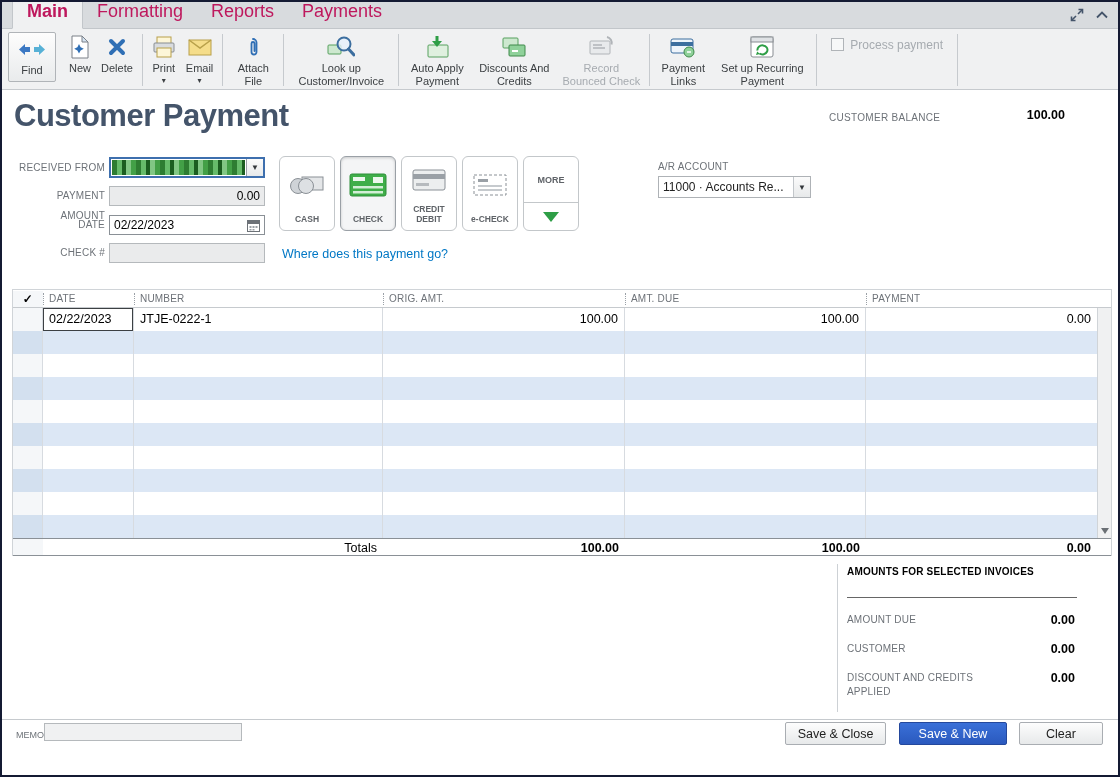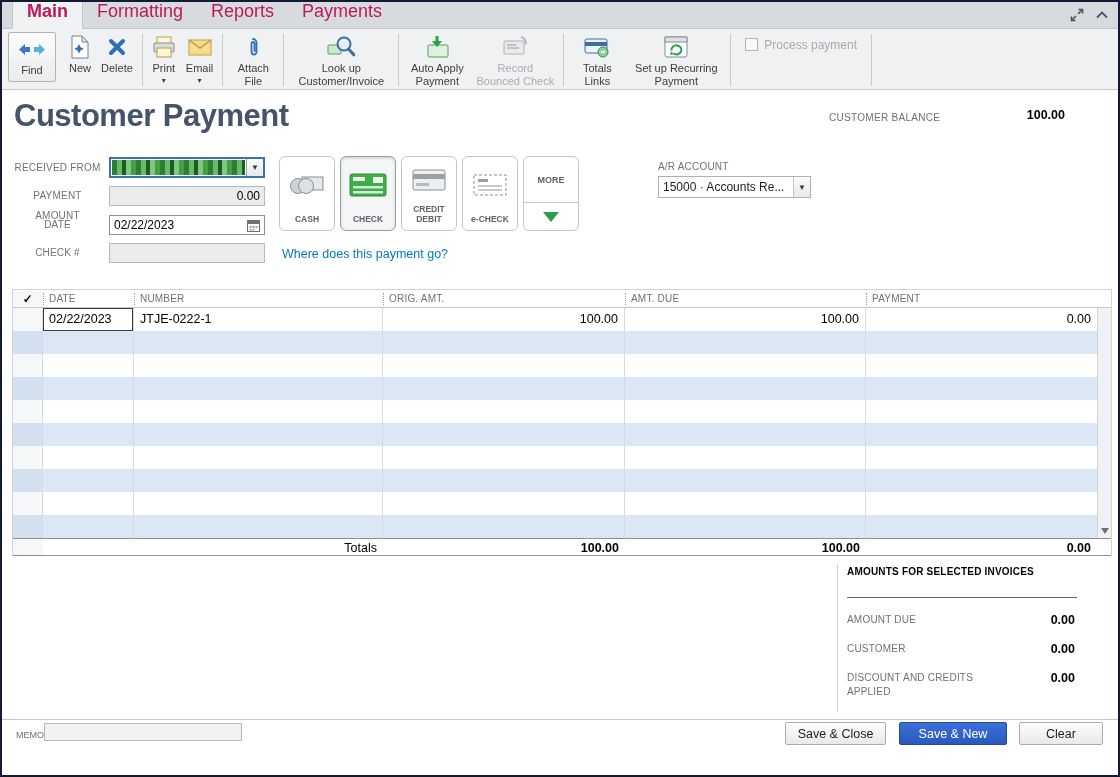--- a/index.html
+++ b/index.html
@@ -33,21 +33,21 @@
   .tool.disabled { color:#a6abb0; cursor:default; }
   .find-box { border:1px solid #b0b4b8; background:linear-gradient(#fdfdfd,#e9ebec); border-radius:2px; padding:3px 8px 4px; margin-right:8px; }
   .process { display:flex; align-items:flex-start; gap:6px; color:#a6abb0; font-size:12px; padding:6px 10px 0; cursor:default; }
   .cbox { width:13px; height:13px; border:1px solid #b0b4b8; background:#f7f8f8; flex:none; }
   
   .content { position:relative; height:657px; background:#fff; }
   .page-title { position:absolute; left:12px; top:8px; margin:0; font-size:31px; font-weight:bold; color:#44546a; letter-spacing:-0.5px; }
   .bal-label { position:absolute; left:827px; top:22px; font-size:10px; color:#6d7278; letter-spacing:.3px; }
   .bal-value { position:absolute; left:1000px; top:18px; width:63px; text-align:right; font-size:12.5px; font-weight:bold; color:#000; }
   
-  .flabel { position:absolute; left:8px; width:95px; text-align:center; font-size:10px; color:#6d7278; height:20px; line-height:20px; letter-spacing:.2px; }
+  .flabel { position:absolute; left:8px; width:95px; text-align:right; font-size:10px; color:#6d7278; height:20px; line-height:20px; letter-spacing:.2px; }
   .ffield { position:absolute; left:107px; width:156px; height:20px; font-size:12px; }
   .combo { border:2px solid #3e6fae; background:#fff; display:flex; height:21px; }
   .combo-value { flex:1; margin:1px; background:
       repeating-linear-gradient(90deg,#2e7d32 0 5px,#66bb6a 5px 10px,#1b5e20 10px 14px,#81c784 14px 19px,#43a047 19px 24px),
       #43a047; }
   .combo-btn { width:17px; border-left:1px solid #9aa0a6; background:linear-gradient(#fbfbfb,#e7e9ea); display:flex; align-items:center; justify-content:center; font-size:8px; color:#33373b; cursor:pointer; }
   .field-gray { background:#eaebec; border:1px solid #b5b9bc; line-height:18px; padding:0 4px; color:#000; }
   .ta-right { text-align:right; }
   .field-white { background:#fff; border:1px solid #8a9096; line-height:18px; padding:0 4px; color:#000; display:flex; align-items:center; }
   .field-white .val { flex:1; }
@@ -218,20 +218,30 @@
       <span class="ticon">
         <svg width="26" height="24">
             <rect x="4" y="10" width="20" height="12" rx="1" fill="#dff0df" stroke="#57a05e"></rect>
             <path d="M13 1 v6" stroke="#2e9e46" stroke-width="3"></path>
             <path d="M8 6 l5 6 5 -6 Z" fill="#2e9e46"></path>
           </svg>
       </span>
       <span class="tlabel">Auto Apply Payment</span>
     </div>
 
+    <div class="tool" style="width:86px">
+      <span class="ticon">
+        <svg width="26" height="24">
+            <rect x="2" y="3" width="15" height="10" rx="1" fill="#cde8cf" stroke="#57a05e"></rect>
+            <rect x="8" y="10" width="16" height="11" rx="1" fill="#8fd19a" stroke="#3f8a4a"></rect>
+            <path d="M11 16 h6" stroke="#fff" stroke-width="2"></path>
+          </svg>
+      </span>
+      <span class="tlabel">Discounts And Credits</span>
+    </div>
 
     <div class="tool disabled" style="width:88px">
       <span class="ticon">
         <svg width="26" height="24">
             <rect x="2" y="6" width="20" height="13" rx="1" fill="#e8eaec" stroke="#b0b4b8"></rect>
             <path d="M5 10 h9 M5 13 h12" stroke="#b0b4b8" stroke-width="1.5"></path>
             <path d="M19 2 a6 6 0 0 1 4.5 7.5" fill="none" stroke="#b0b4b8" stroke-width="2"></path>
           </svg>
       </span>
       <span class="tlabel">Record Bounced Check</span>
@@ -241,21 +251,21 @@
 
     <div class="tool" style="width:58px">
       <span class="ticon">
         <svg width="26" height="24">
             <rect x="1" y="4" width="22" height="14" rx="2" fill="#eef4fb" stroke="#3c6e9f"></rect>
             <rect x="1" y="7" width="22" height="4" fill="#3c6e9f"></rect>
             <circle cx="19" cy="17" r="5" fill="#8fd19a" stroke="#3f8a4a"></circle>
             <path d="M17 17 h4" stroke="#fff" stroke-width="1.5"></path>
           </svg>
       </span>
-      <span class="tlabel">Totals Links</span>
+      <span class="tlabel">Payment Links</span>
     </div>
 
     <div class="tool" style="width:100px">
       <span class="ticon">
         <svg width="24" height="24">
             <rect x="1" y="2" width="22" height="20" rx="2" fill="#fff" stroke="#888d92"></rect>
             <rect x="1" y="2" width="22" height="5" fill="#dfe2e5" stroke="#888d92"></rect>
             <path d="M7.5 15.5 a5 4.5 0 1 1 2 3" fill="none" stroke="#2e9e46" stroke-width="2"></path>
             <path d="M6 20 l1.2 -3.6 2.8 2.6 Z" fill="#2e9e46"></path>
           </svg>
@@ -356,21 +366,21 @@
         <span class="more-bottom">
             <span class="tri-green"></span>
           </span>
       </div>
     </div>
 
     <div class="where-link">Where does this payment go?</div>
 
     <div class="ar-label">A/R ACCOUNT</div>
     <div class="ar-combo">
-      <span class="ar-value">15000 · Accounts Re...</span>
+      <span class="ar-value">11000 · Accounts Re...</span>
       <span class="ar-btn">▼</span>
     </div>
 
     <div class="grid">
       <div class="grid-header">
         <div class="hc hc-check w-check">✓</div>
         <div class="hc w-date">DATE</div>
         <div class="hc w-number">NUMBER</div>
         <div class="hc w-orig" style="text-align:left">ORIG. AMT.</div>
         <div class="hc w-due" style="text-align:left">AMT. DUE</div>

